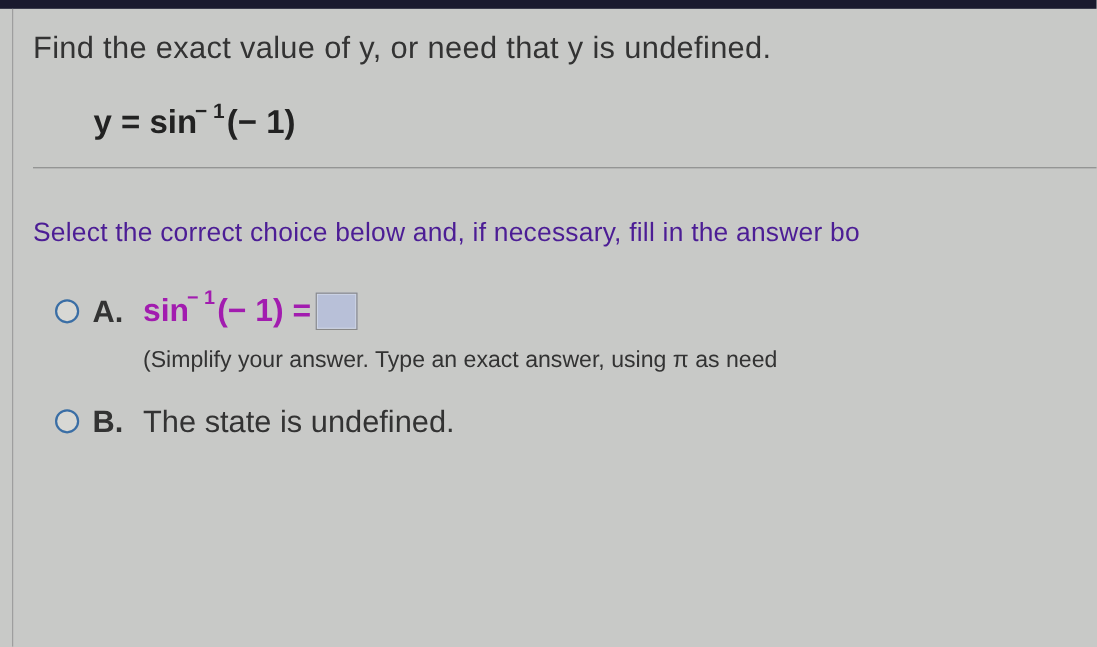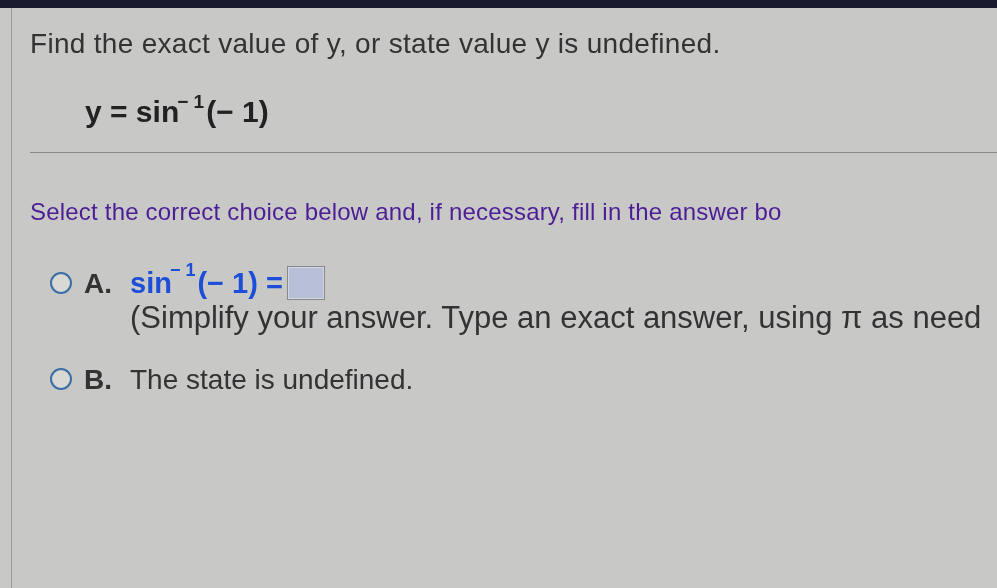--- a/index.html
+++ b/index.html
@@ -91,61 +91,61 @@
       margin-top: 2px;
       min-width: 28px;
     }
     .choice-content {
       font-size: 28px;
       color: #333;
     }
     .choice-equation {
       font-size: 29px;
       font-weight: bold;
-      color: #1d4ed8;
+      color: #a21caf;
       display: flex;
       align-items: center;
     }
     .choice-equation .exp2 {
       font-size: 18px;
       position: relative;
       top: -13px;
       left: -2px;
     }
     .answer-box {
       display: inline-block;
       width: 38px;
       height: 34px;
       background: #b8c0d8;
       border: 1px solid #888;
       box-shadow: inset 0 0 0 1px #d0d6e6;
       vertical-align: middle;
       margin-left: 4px;
     }
     .hint {
-      font-size: 31px;
+      font-size: 21px;
       color: #333;
-      margin-top: 0;
+      margin-top: 16px;
       white-space: nowrap;
     }
     .choice-b {
       margin-top: 26px;
     }
     .choice-b .choice-content {
       margin-top: 2px;
     }
   </style>
 </head>
 <body>
 
 <div class="top-bar"></div>
 <div class="left-border"></div>
 
 <div class="content">
-  <div class="question-text">Find the exact value of y, or state value y is undefined.</div>
+  <div class="question-text">Find the exact value of y, or need that y is undefined.</div>
 
   <div class="equation">
     <span class="base">y = sin</span><span class="exp">− 1</span><span>(− 1)</span>
   </div>
 
   <hr class="divider">
 
   <div class="instruction">Select the correct choice below and, if necessary, fill in the answer bo</div>
 
   <div class="choice">

